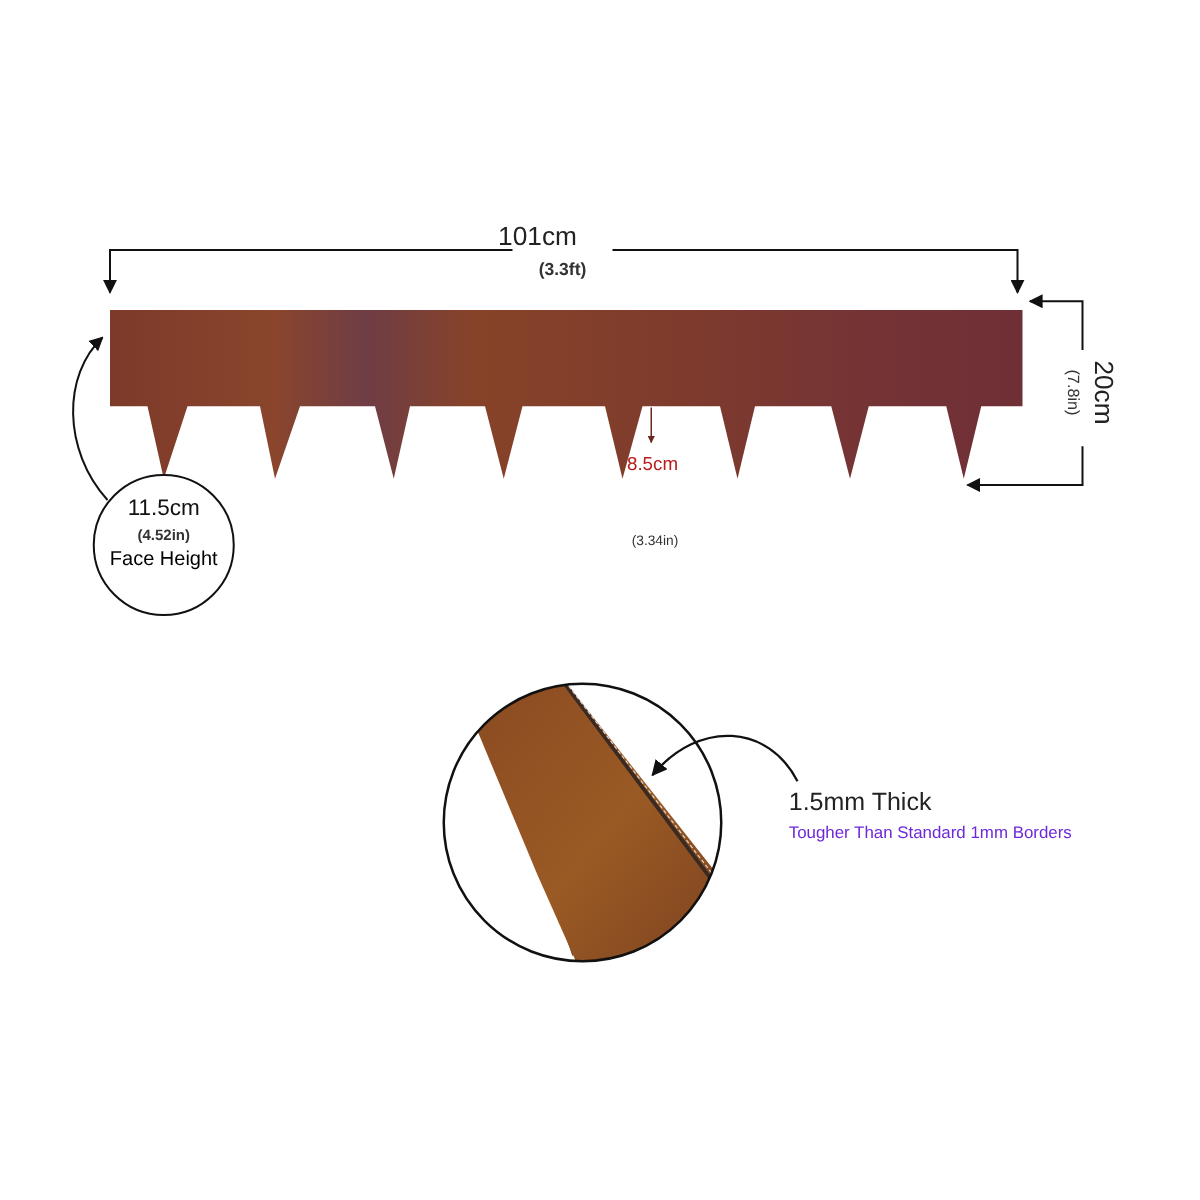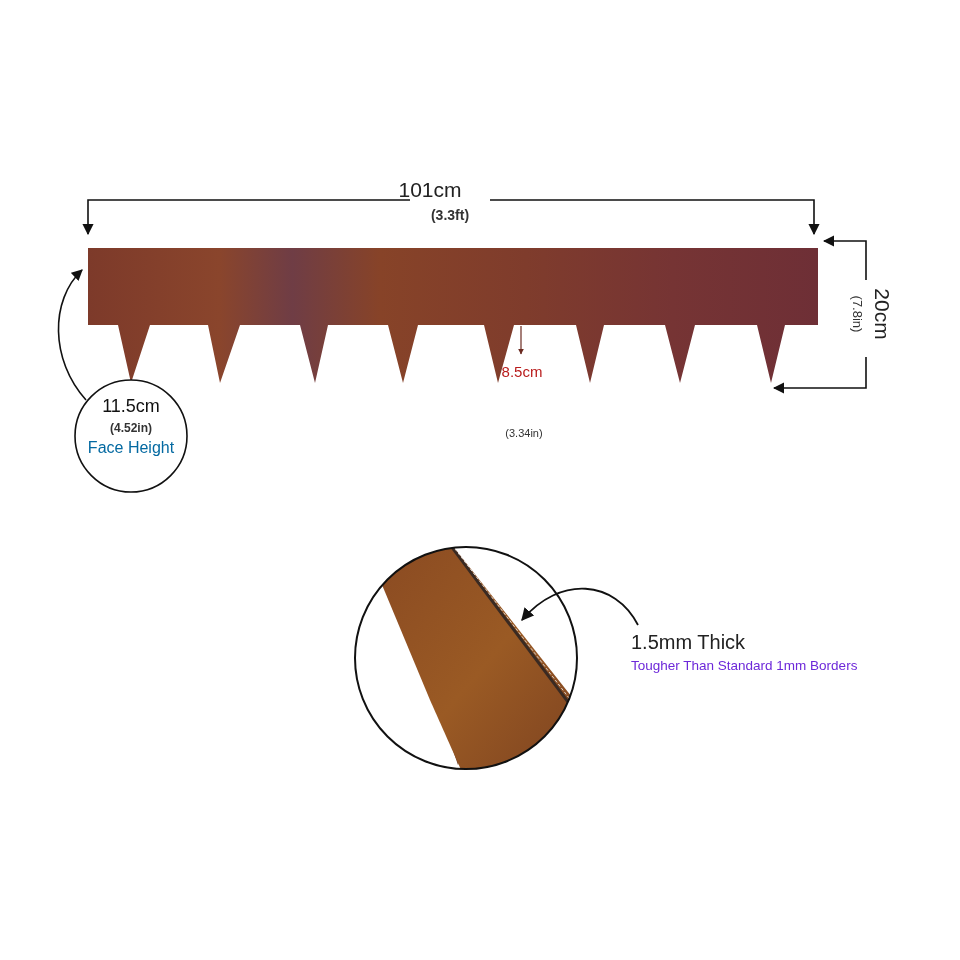--- a/index.html
+++ b/index.html
@@ -97,16 +97,16 @@
 </div>
 <div class="lbl" style="left:818px; top:305px; width:80px; height:18px; transform: rotate(90deg); transform-origin: center;">
   <span class="tiny" style="font-size:13px;">(7.8in)</span>
 </div>
 
 <div class="lbl" style="left:482px; top:363px; width:80px; font-size:15px; color:#b91c1c;">8.5cm</div>
 <div class="lbl tiny" style="left:484px; top:383px; width:80px;margin-top:44px;">(3.34in)</div>
 
 <div class="lbl bold" style="left:81px; top:396px; width:100px; font-size:18px; color:#111;">11.5cm</div>
 <div class="lbl small" style="left:81px; top:421px; width:100px; font-size:12px;">(4.52in)</div>
-<div class="lbl bold" style="left:71px; top:439px; width:120px; font-size:16px; color:#0369a1;">Face Height</div>
+<div class="lbl bold" style="left:71px; top:439px; width:120px; font-size:16px; color:#000000;">Face Height</div>
 
 <div class="lbl" style="left:631px; top:631px; text-align:right; font-size:20px; color:#222;">1.5mm Thick</div>
 <div class="lbl bold" style="left:631px; top:658px; text-align:left; font-size:13.5px; color:#6d28d9;">Tougher Than Standard 1mm Borders</div>
 
 </body></html>

